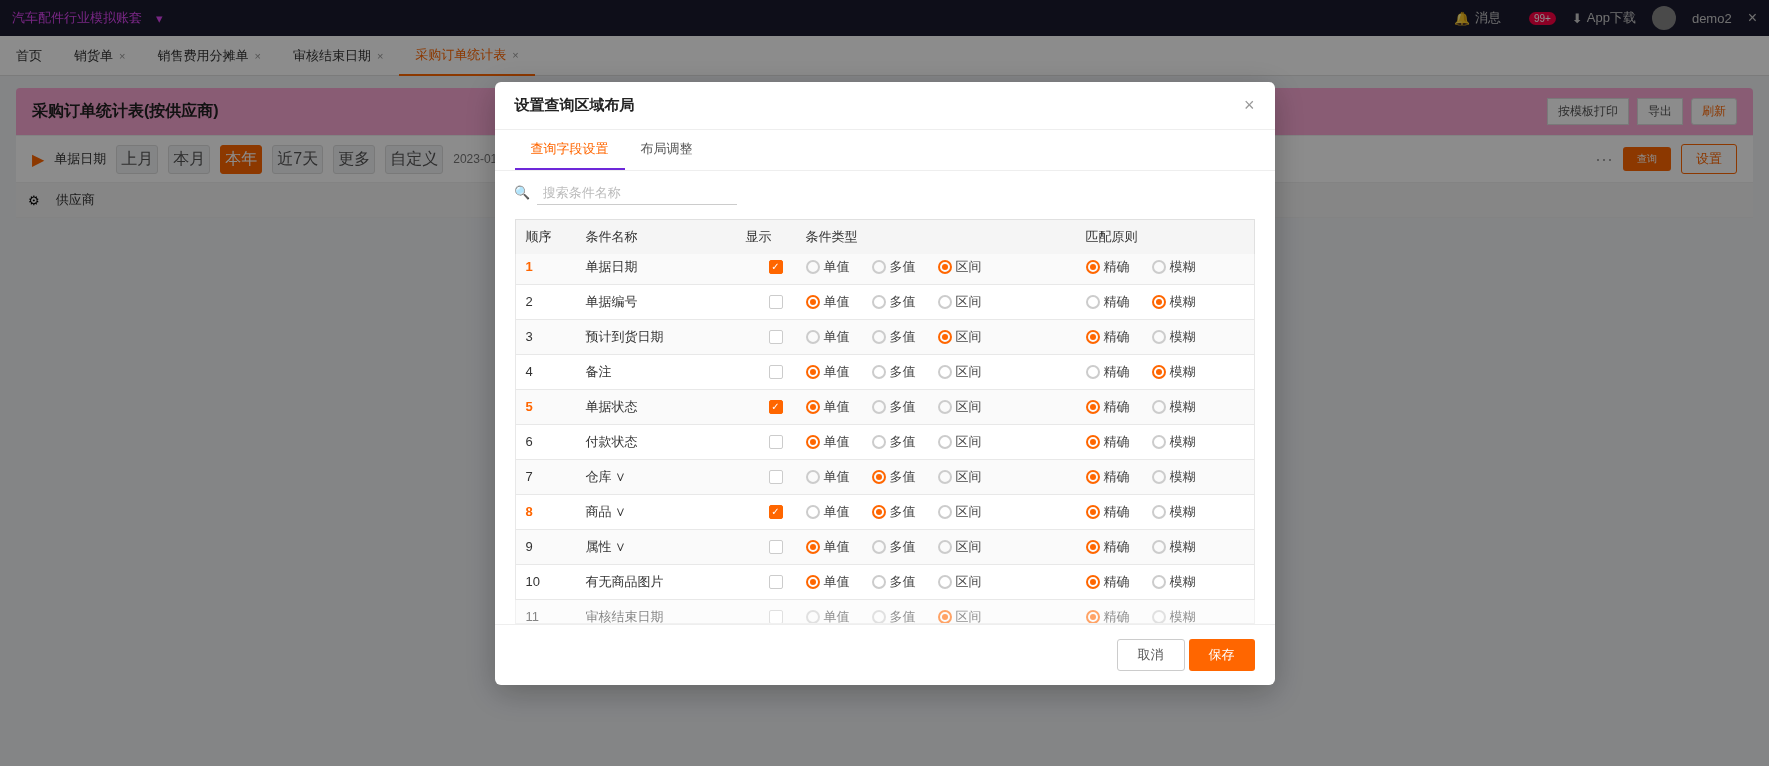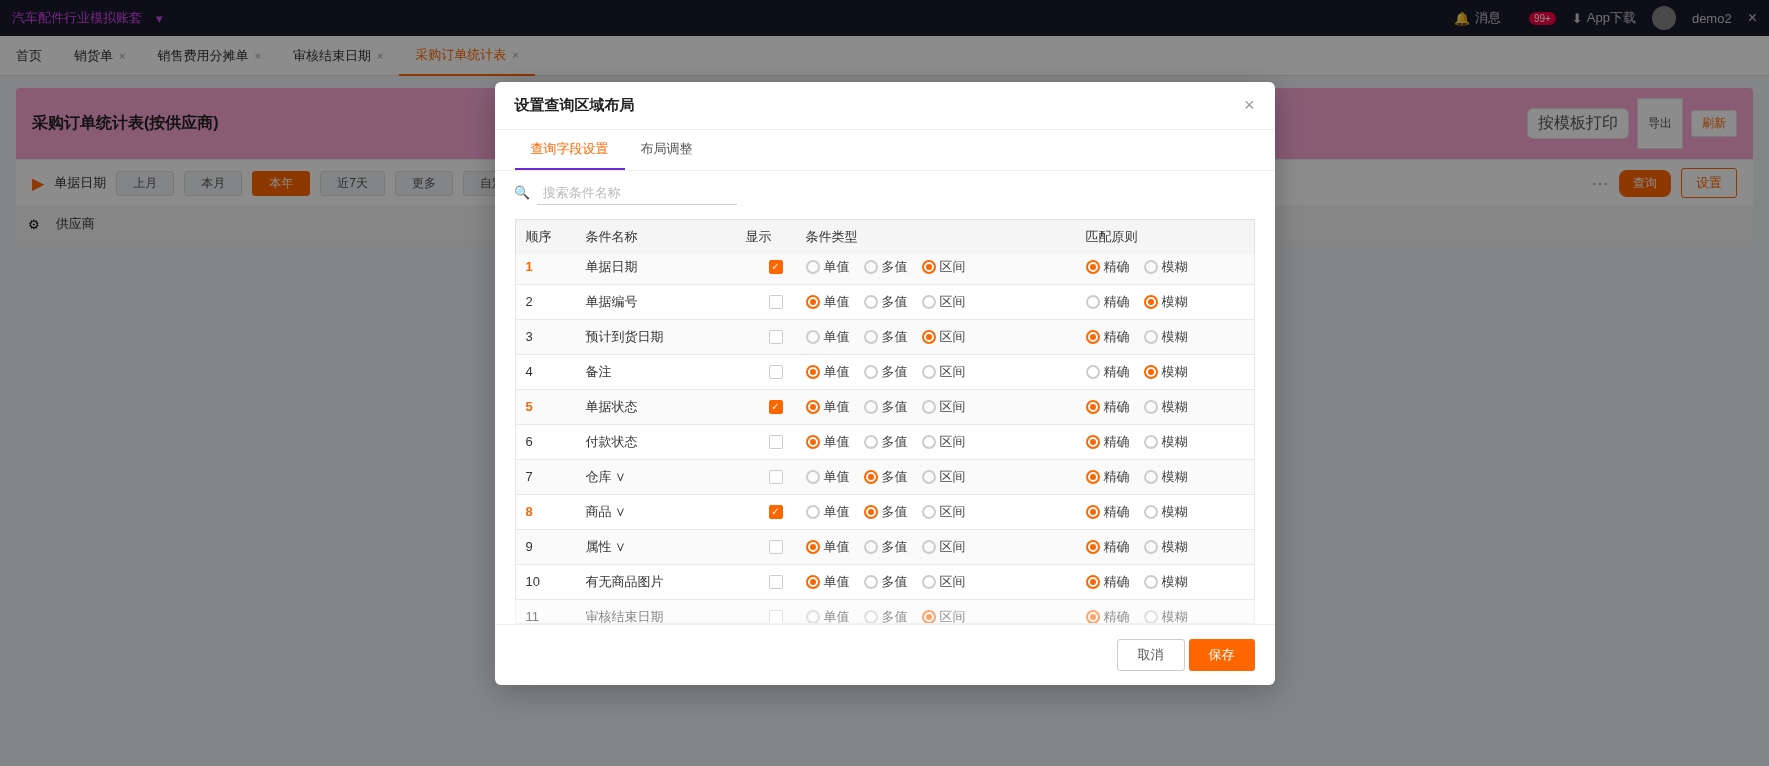--- a/index.html
+++ b/index.html
@@ -41,38 +41,38 @@
       background: #f9a8d4;
       padding: 10px 16px;
       border-radius: 4px 4px 0 0;
       display: flex;
       align-items: center;
       justify-content: space-between;
       border-bottom: 1px solid #eee;
     }
     .page-title { font-size: 16px; font-weight: bold; color: #222; }
     .page-actions { display: flex; gap: 8px; align-items: center; }
-    .btn-print { border: 1px solid #ddd; background: #fff; padding: 4px 10px; border-radius: 6px; cursor: pointer; font-size: 16px; color: #555; display: flex; align-items: center; gap: 4px; }
-    .btn-export { border: 1px solid #ddd; background: #fff; padding: 16px 10px; border-radius: 0; cursor: pointer; font-size: 12px; color: #555; display: flex; align-items: center; gap: 4px; }
+    .btn-print { border: 1px solid #ddd; background: #fff; padding: 4px 10px; border-radius: 0; cursor: pointer; font-size: 12px; color: #555; display: flex; align-items: center; gap: 4px; }
+    .btn-export { border: 1px solid #ddd; background: #fff; padding: 4px 10px; border-radius: 0; cursor: pointer; font-size: 12px; color: #555; display: flex; align-items: center; gap: 4px; }
     .btn-refresh { border: 1px solid #ddd; background: #fff; padding: 4px 10px; border-radius: 3px; cursor: pointer; font-size: 12px; color: #f60; display: flex; align-items: center; gap: 4px; }
 
     
     .filter-bar {
       background: #fff;
       padding: 8px 16px;
       display: flex;
       align-items: center;
       gap: 10px;
       flex-wrap: wrap;
       border-bottom: 1px solid #eee;
     }
-    .filter-tag { background: #f0f2f5; border: 1px solid #ddd; border-radius: 3px; padding: 3px 16px; font-size: 12px; color: #555; cursor: pointer; }
+    .filter-tag { background: #f0f2f5; border: 1px solid #ddd; border-radius: 3px; padding: 3px 4px; font-size: 16px; color: #555; cursor: pointer; }
     .filter-tag.active { background: #f60; color: #fff; border-color: #f60; }
     .date-range { font-size: 12px; color: #777; }
-    .btn-query { background: #f60; color: #fff; border: none; padding: 5px 14px; border-radius: 8px; cursor: pointer; font-size: 12px; }
+    .btn-query { background: #f60; color: #fff; border: none; padding: 5px 14px; border-radius: 3px; cursor: pointer; font-size: 10px; }
     .btn-set { background: #fff; border: 1px solid #f60; color: #f60; padding: 5px 14px; border-radius: 3px; cursor: pointer; font-size: 13px; }
 
     
     .table-area {
       background: #fff;
       padding: 0;
       overflow: hidden;
     }
     .table-header-row {
       display: flex;
@@ -195,21 +195,21 @@
       background: #fff;
       display: inline-flex;
       align-items: center;
       justify-content: center;
       cursor: pointer;
     }
     .cb.checked { background: #f60; border-color: #f60; }
     .cb.checked::after { content: "✓"; color: #fff; font-size: 10px; }
 
     
-    .radio-group { display: flex; align-items: flex-start; gap: 14px; }
+    .radio-group { display: flex; align-items: flex-start; gap: 22px; }
     .radio-item { display: flex; align-items: center; gap: 4px; cursor: pointer; font-size: 13px; color: #444; }
     .radio-dot {
       width: 14px; height: 14px;
       border-radius: 50%;
       border: 2px solid #ccc;
       display: inline-flex;
       align-items: center;
       justify-content: center;
     }
     .radio-dot.selected { border-color: #f60; }

